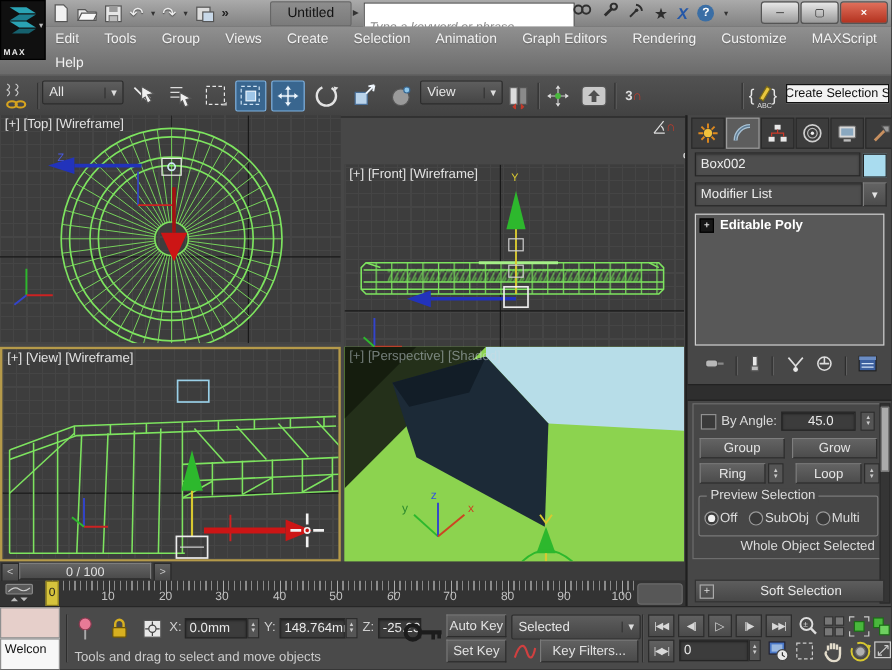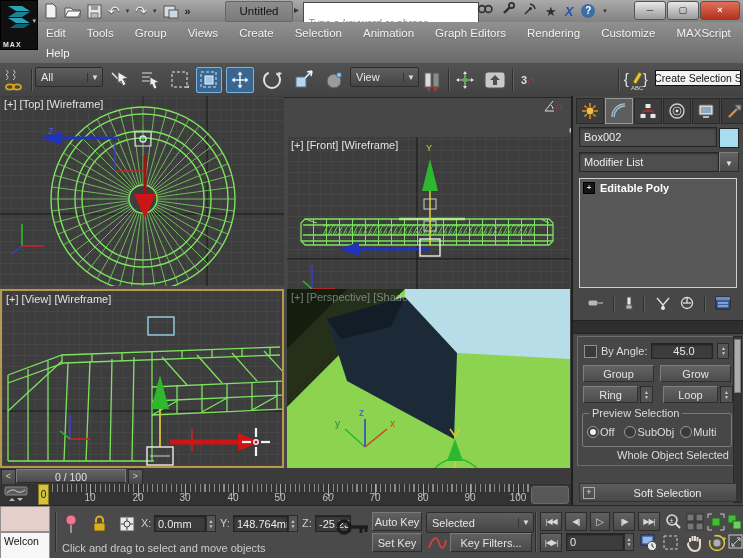--- a/index.html
+++ b/index.html
@@ -792,21 +792,21 @@
 
     <span class="abs" style="left:336px;top:8px;">
       <svg width="34" height="26">
           <circle cx="8" cy="13" r="6" fill="none" stroke="#1c1c1c" stroke-width="3.4"></circle>
           <line x1="13" y1="13" x2="32" y2="13" stroke="#1c1c1c" stroke-width="3.4"></line>
           <line x1="25" y1="13" x2="25" y2="19" stroke="#1c1c1c" stroke-width="3"></line>
           <line x1="30" y1="13" x2="30" y2="18" stroke="#1c1c1c" stroke-width="3"></line>
         </svg>
     </span>
 
-    <div class="prompt-line">Click and drag to select and move objects</div>
+    <div class="prompt-line">Tools and drag to select and move objects</div>
 
     <div class="sb-btn" style="left:372px;top:6px;">Auto Key</div>
     <div class="sb-btn" style="left:372px;top:27px;">Set Key</div>
 
     <div class="combo abs" style="left:426px;top:6px;width:106px;height:19px;">
       <span class="cv">Selected</span>
       <span class="ca">▼</span>
     </div>
     <span class="abs" style="left:427px;top:28px;">
       <svg width="20" height="18">

